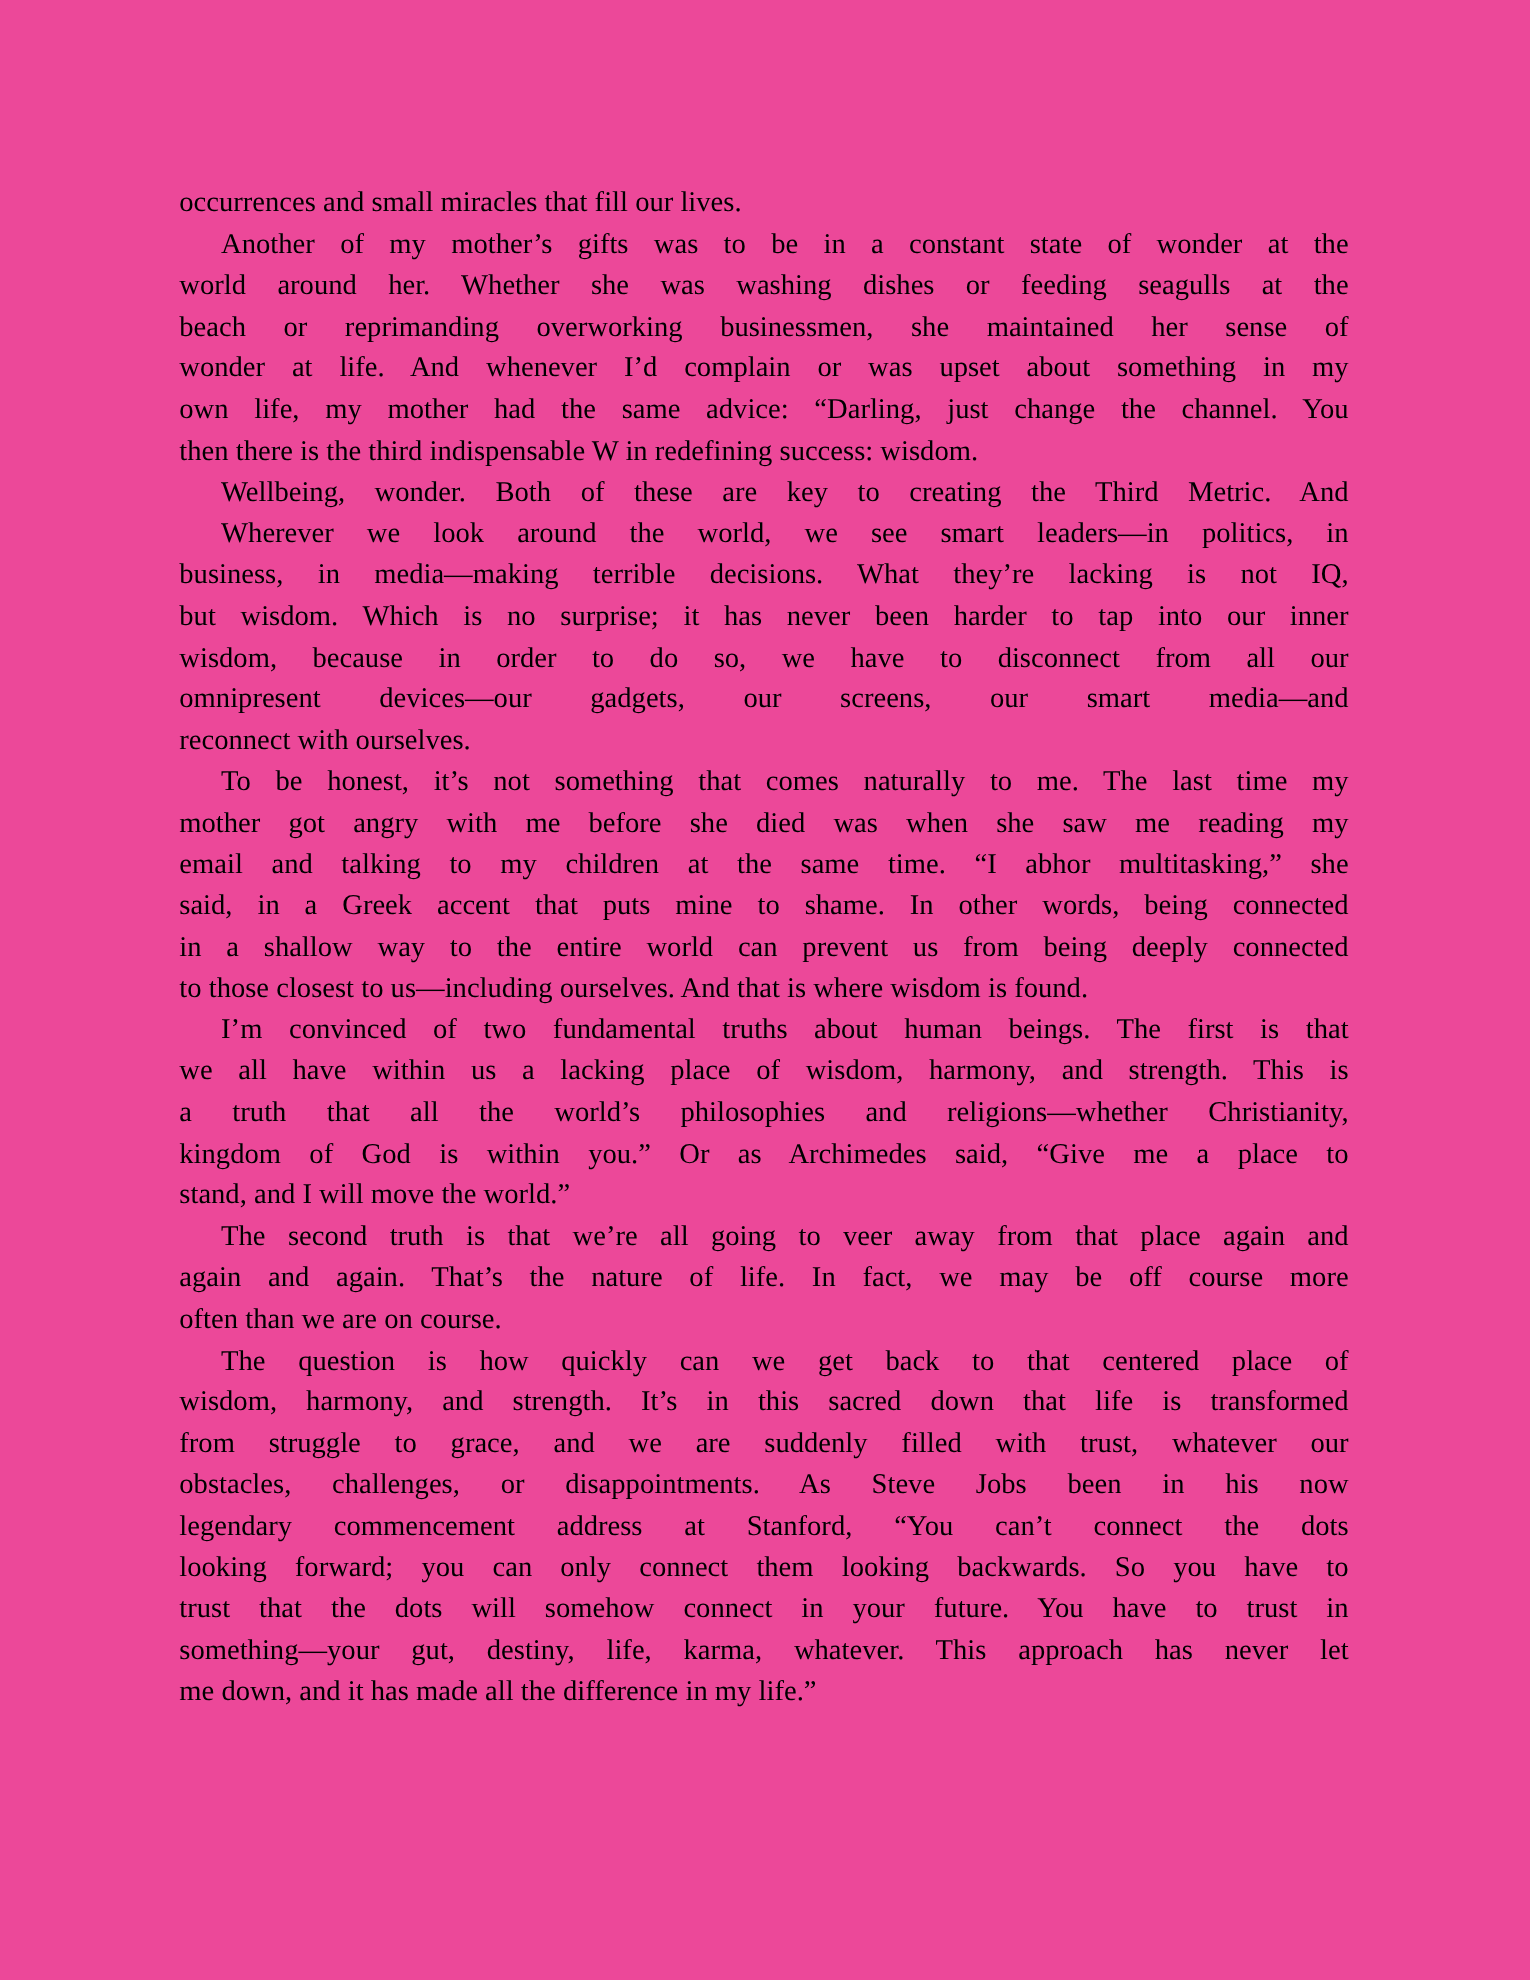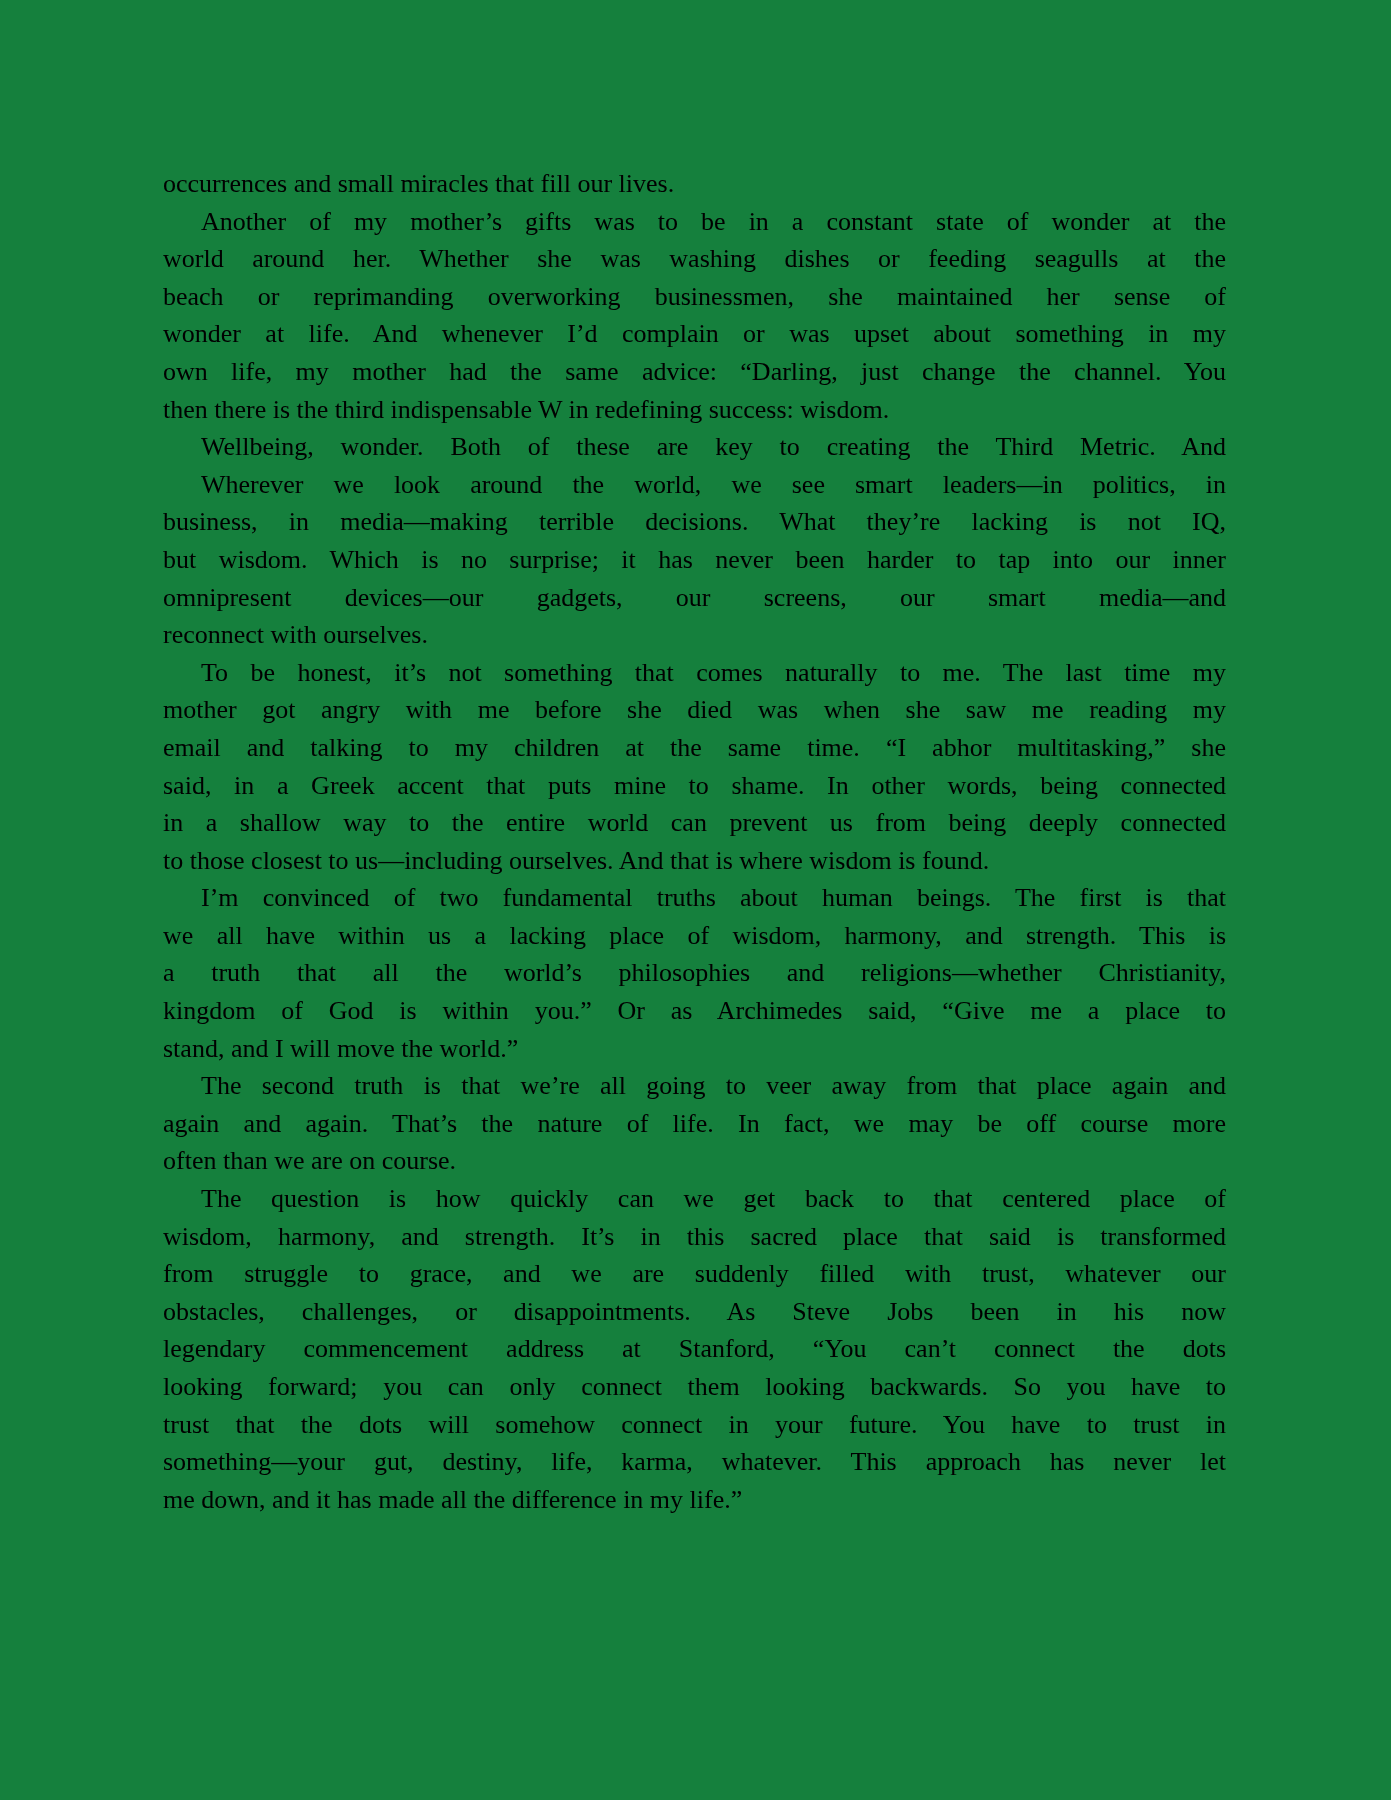--- a/index.html
+++ b/index.html
@@ -11,21 +11,21 @@
     width: 1391px;
     height: 1800px;
     position: relative;
     overflow: hidden;
   }
   .page {
     position: absolute;
     left: 0; top: 0;
     width: 1391px;
     height: 1800px;
-    background: #15803d;
+    background: #ec4899;
   }
   .text-block {
     position: absolute;
     left: 163px;
     top: 165px;
     width: 1063px;
     font-family: "Liberation Serif", "DejaVu Serif", serif;
     font-size: 26px;
     color: #000000;
     font-kerning: normal;
@@ -63,20 +63,21 @@
         <div class="line">own life, my mother had the same advice: “Darling, just change the channel. You</div>
       </div>
       <div class="paragraph">
         <div class="line last">then there is the third indispensable W in redefining success: wisdom.</div>
         <div class="line indent">Wellbeing, wonder. Both of these are key to creating the Third Metric. And</div>
       </div>
       <div class="paragraph">
         <div class="line indent">Wherever we look around the world, we see smart leaders—in politics, in</div>
         <div class="line">business, in media—making terrible decisions. What they’re lacking is not IQ,</div>
         <div class="line">but wisdom. Which is no surprise; it has never been harder to tap into our inner</div>
+        <div class="line">wisdom, because in order to do so, we have to disconnect from all our</div>
         <div class="line">omnipresent devices—our gadgets, our screens, our smart media—and</div>
         <div class="line last">reconnect with ourselves.</div>
       </div>
       <div class="paragraph">
         <div class="line indent">To be honest, it’s not something that comes naturally to me. The last time my</div>
         <div class="line">mother got angry with me before she died was when she saw me reading my</div>
         <div class="line">email and talking to my children at the same time. “I abhor multitasking,” she</div>
         <div class="line">said, in a Greek accent that puts mine to shame. In other words, being connected</div>
         <div class="line">in a shallow way to the entire world can prevent us from being deeply connected</div>
         <div class="line last">to those closest to us—including ourselves. And that is where wisdom is found.</div>
@@ -88,21 +89,21 @@
         <div class="line">kingdom of God is within you.” Or as Archimedes said, “Give me a place to</div>
         <div class="line last">stand, and I will move the world.”</div>
       </div>
       <div class="paragraph">
         <div class="line indent">The second truth is that we’re all going to veer away from that place again and</div>
         <div class="line">again and again. That’s the nature of life. In fact, we may be off course more</div>
         <div class="line last">often than we are on course.</div>
       </div>
       <div class="paragraph">
         <div class="line indent">The question is how quickly can we get back to that centered place of</div>
-        <div class="line">wisdom, harmony, and strength. It’s in this sacred place that said is transformed</div>
+        <div class="line">wisdom, harmony, and strength. It’s in this sacred down that life is transformed</div>
         <div class="line">from struggle to grace, and we are suddenly filled with trust, whatever our</div>
         <div class="line">obstacles, challenges, or disappointments. As Steve Jobs been in his now</div>
         <div class="line">legendary commencement address at Stanford, “You can’t connect the dots</div>
         <div class="line">looking forward; you can only connect them looking backwards. So you have to</div>
         <div class="line">trust that the dots will somehow connect in your future. You have to trust in</div>
         <div class="line">something—your gut, destiny, life, karma, whatever. This approach has never let</div>
         <div class="line last">me down, and it has made all the difference in my life.”</div>
       </div>
     </div>
 </div>

